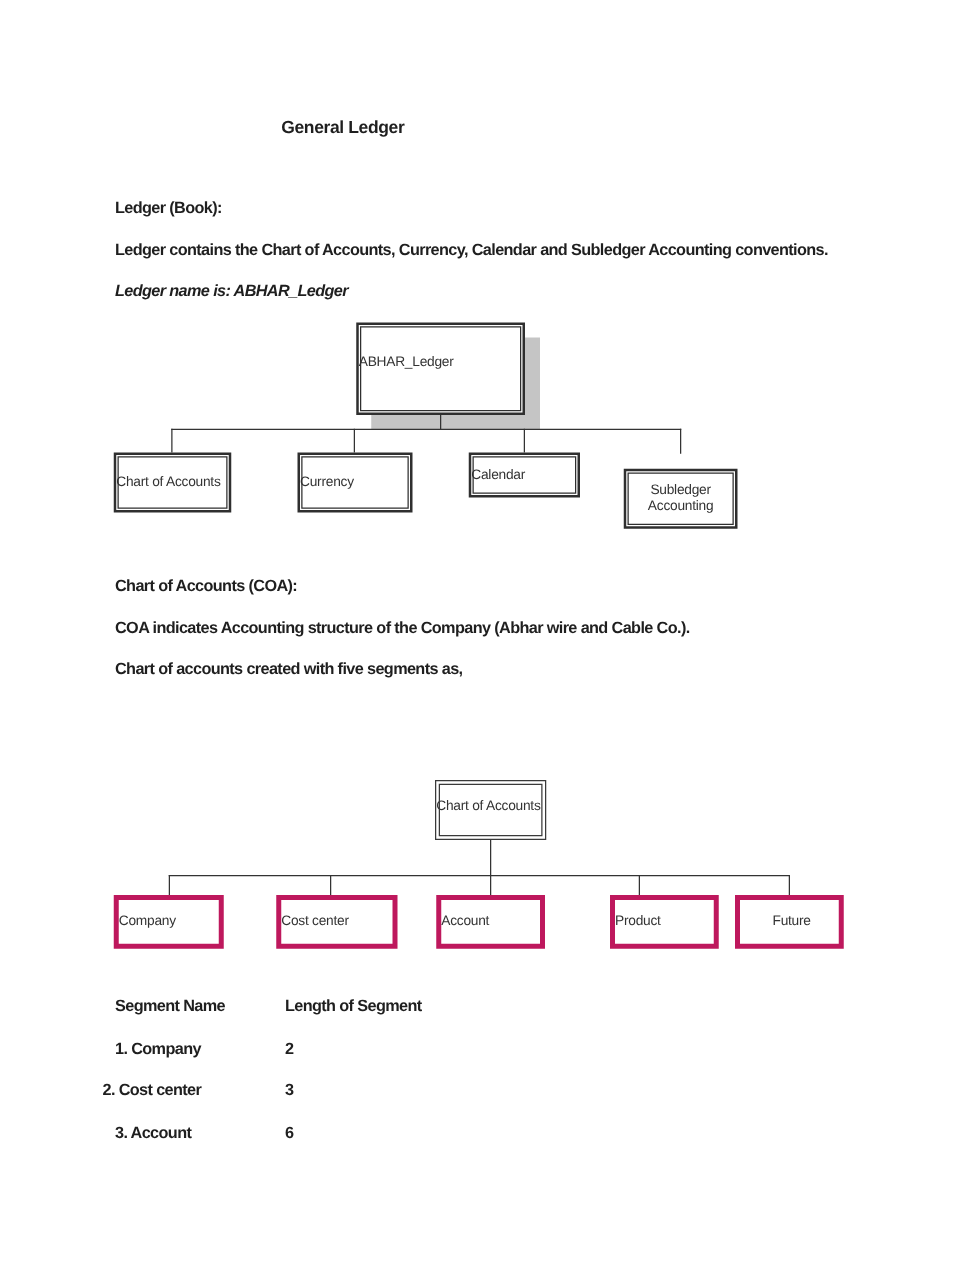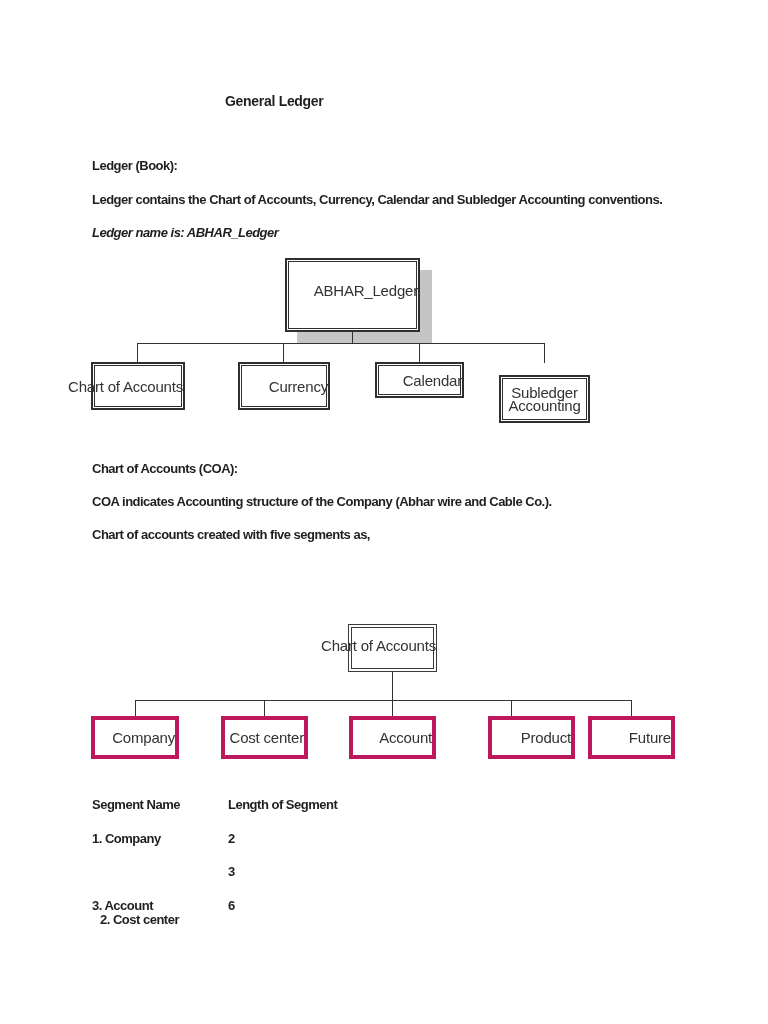--- a/index.html
+++ b/index.html
@@ -24,24 +24,24 @@
   .underline { text-underline-offset: 2px; }
   .doc-title { font-size: 14px; letter-spacing: -0.3px; }
 
   
   .box {
     position: absolute;
     box-sizing: border-box;
     background: #ffffff;
     display: flex;
     align-items: center;
-    justify-content: flex-end;
+    justify-content: flex-start;
     text-align: center;
     font-family: "Liberation Sans", sans-serif;
-    font-size: 15px;
+    font-size: 11px;
     letter-spacing: -0.2px;
     color: #333333;
     line-height: 13px;
     z-index: 2;
   }
   .box.double-heavy { border: 2px solid #2f2f2f; }
   .box.double-heavy::before {
     content: ""; position: absolute; inset: 1px;
     border: 1px solid #2f2f2f; pointer-events: none;
   }
@@ -75,24 +75,24 @@
   
   .coa-root   { left: 348px; top: 624px; width: 89px; height: 48px; }
   .coa-vline  { left: 392px; top: 672px; width: 1px; height: 28px; }
   .coa-hline  { left: 135px; top: 700px; width: 497px; height: 1px; }
   .coa-stub-0 { left: 135px; top: 700px; width: 1px; height: 16px; }
   .coa-stub-1 { left: 264px; top: 700px; width: 1px; height: 16px; }
   .coa-stub-2 { left: 392px; top: 700px; width: 1px; height: 16px; }
   .coa-stub-3 { left: 511px; top: 700px; width: 1px; height: 16px; }
   .coa-stub-4 { left: 631px; top: 700px; width: 1px; height: 16px; }
   .coa-child-0 { left: 91px;  top: 716px; width: 88px; height: 43px; }
-  .coa-child-1 { left: 221px; top: 716px; width: 87px; height: 43px; padding-left: 29px; }
+  .coa-child-1 { left: 221px; top: 716px; width: 97px; height: 43px; }
   .coa-child-2 { left: 349px; top: 716px; width: 87px; height: 43px; }
   .coa-child-3 { left: 468px; top: 716px; width: 87px; height: 43px; margin-left: 20px; }
-  .coa-child-4 { left: 588px; top: 716px; width: 87px; height: 43px; }
+  .coa-child-4 { left: 588px; top: 716px; width: 87px; height: 43px; padding-left: 26px; }
 </style>
 </head>
 <body>
 
 <div class="page">
 
   <div class="btext doc-title underline" style="left:225px; top:94px;">General Ledger</div>
 
   <div class="btext underline" style="left:92px; top:158px;">Ledger (Book):</div>
   <div class="btext" style="left:92px; top:192px;">Ledger contains the Chart of Accounts, Currency, Calendar and Subledger Accounting conventions.</div>
@@ -150,19 +150,19 @@
   <div class="box single coa-child-4">
     <span class="nowrap">Future</span>
   </div>
 
   <div class="btext underline" style="left:92px; top:797px;">Segment Name</div>
   <div class="btext underline" style="left:228px; top:797px;">Length of Segment</div>
 
   <div class="btext" style="left:92px; top:831px;">1. Company</div>
   <div class="btext" style="left:228px; top:831px;">2</div>
 
-  <div class="btext" style="left:100px; top:864px;margin-top:48px;">2. Cost center</div>
+  <div class="btext" style="left:82px; top:864px;">2. Cost center</div>
   <div class="btext" style="left:228px; top:864px;">3</div>
 
   <div class="btext" style="left:92px; top:898px;">3. Account</div>
   <div class="btext" style="left:228px; top:898px;">6</div>
 
 </div>
 
 </body></html>

